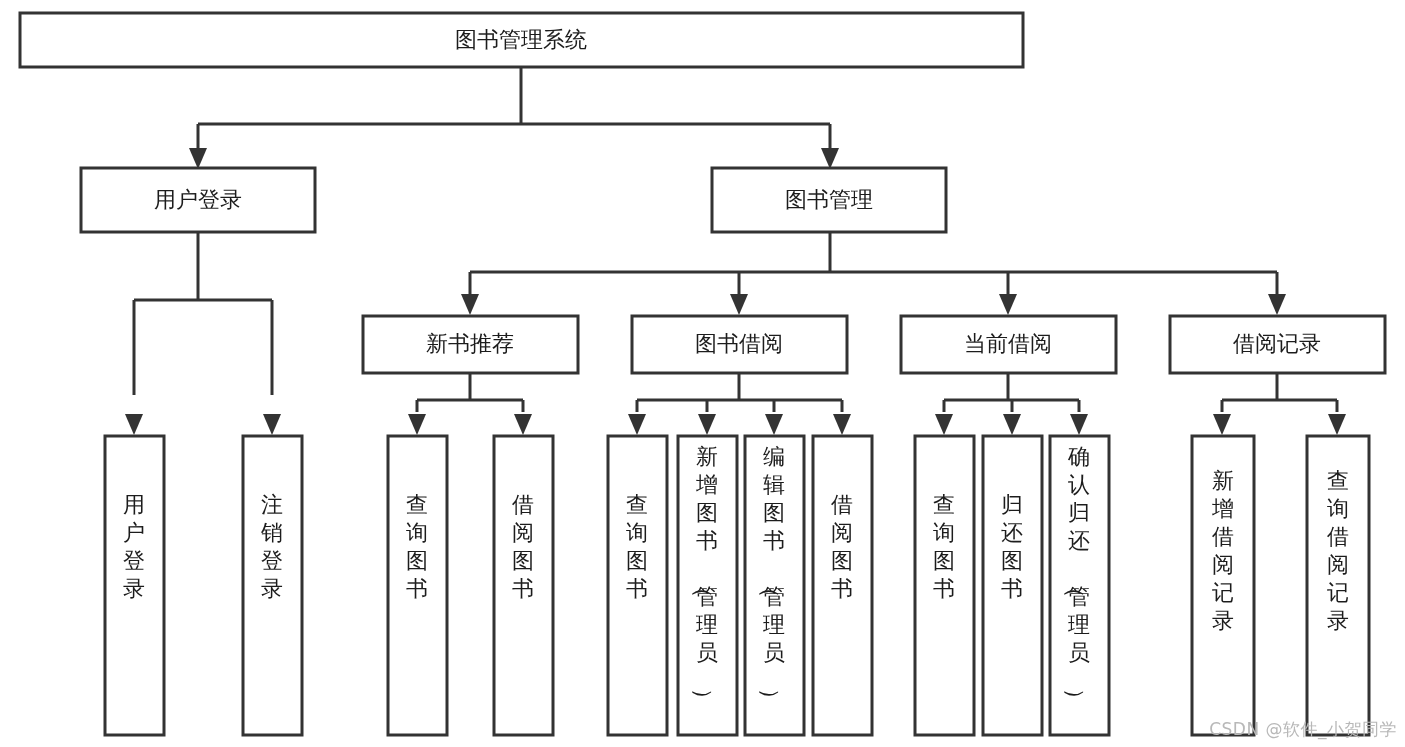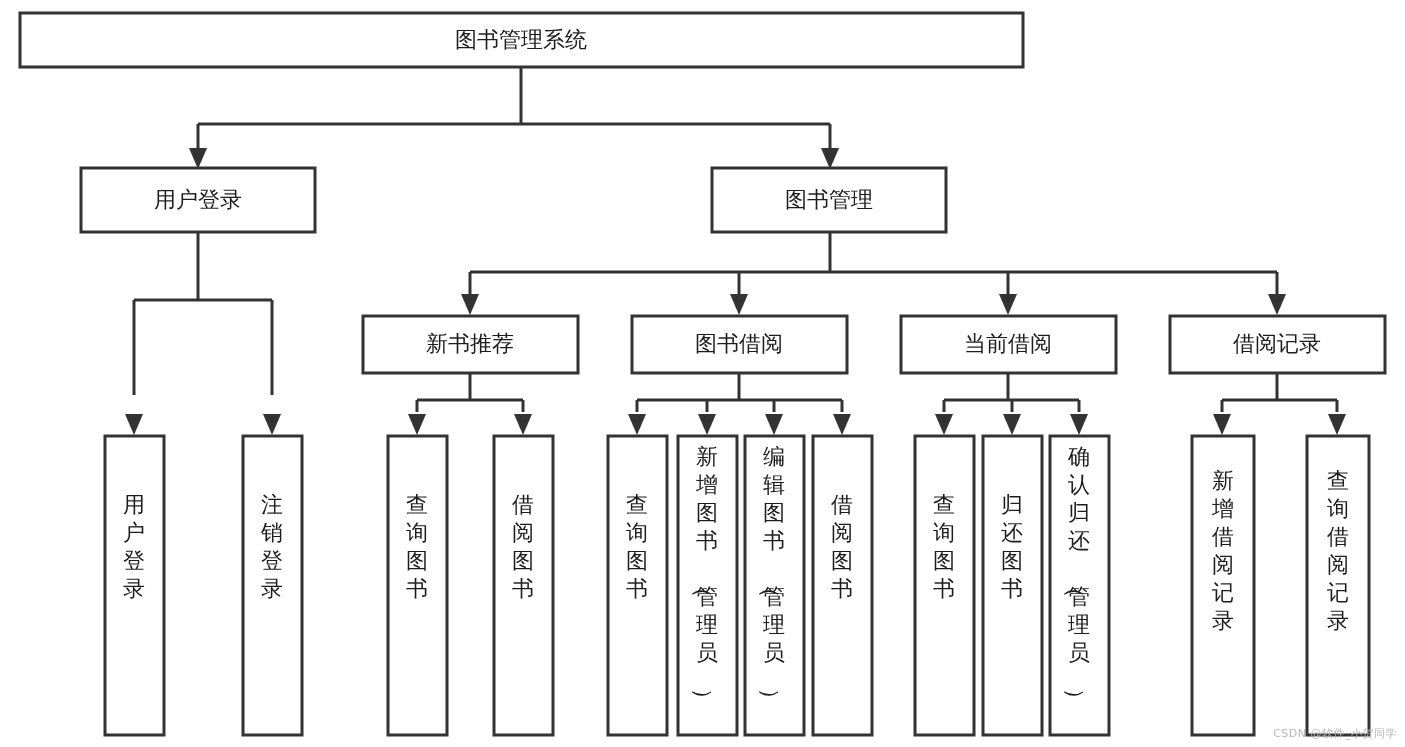--- a/index.html
+++ b/index.html
@@ -53,21 +53,21 @@
     font-family: "DejaVu Sans", "Liberation Sans", sans-serif;
     font-size: 22px;
     fill: #1c1c1c;
     text-anchor: middle;
   }
   .watermark {
     position: absolute;
     right: 8px;
     bottom: 6px;
     font-family: "DejaVu Sans", "Liberation Sans", sans-serif;
-    font-size: 11px;
+    font-size: 17px;
     color: #b8b8b8;
     letter-spacing: 0.5px;
     white-space: nowrap;
     user-select: none;
   }
 </style>
 </head>
 <body>
 
 <div id="diagram-root">

